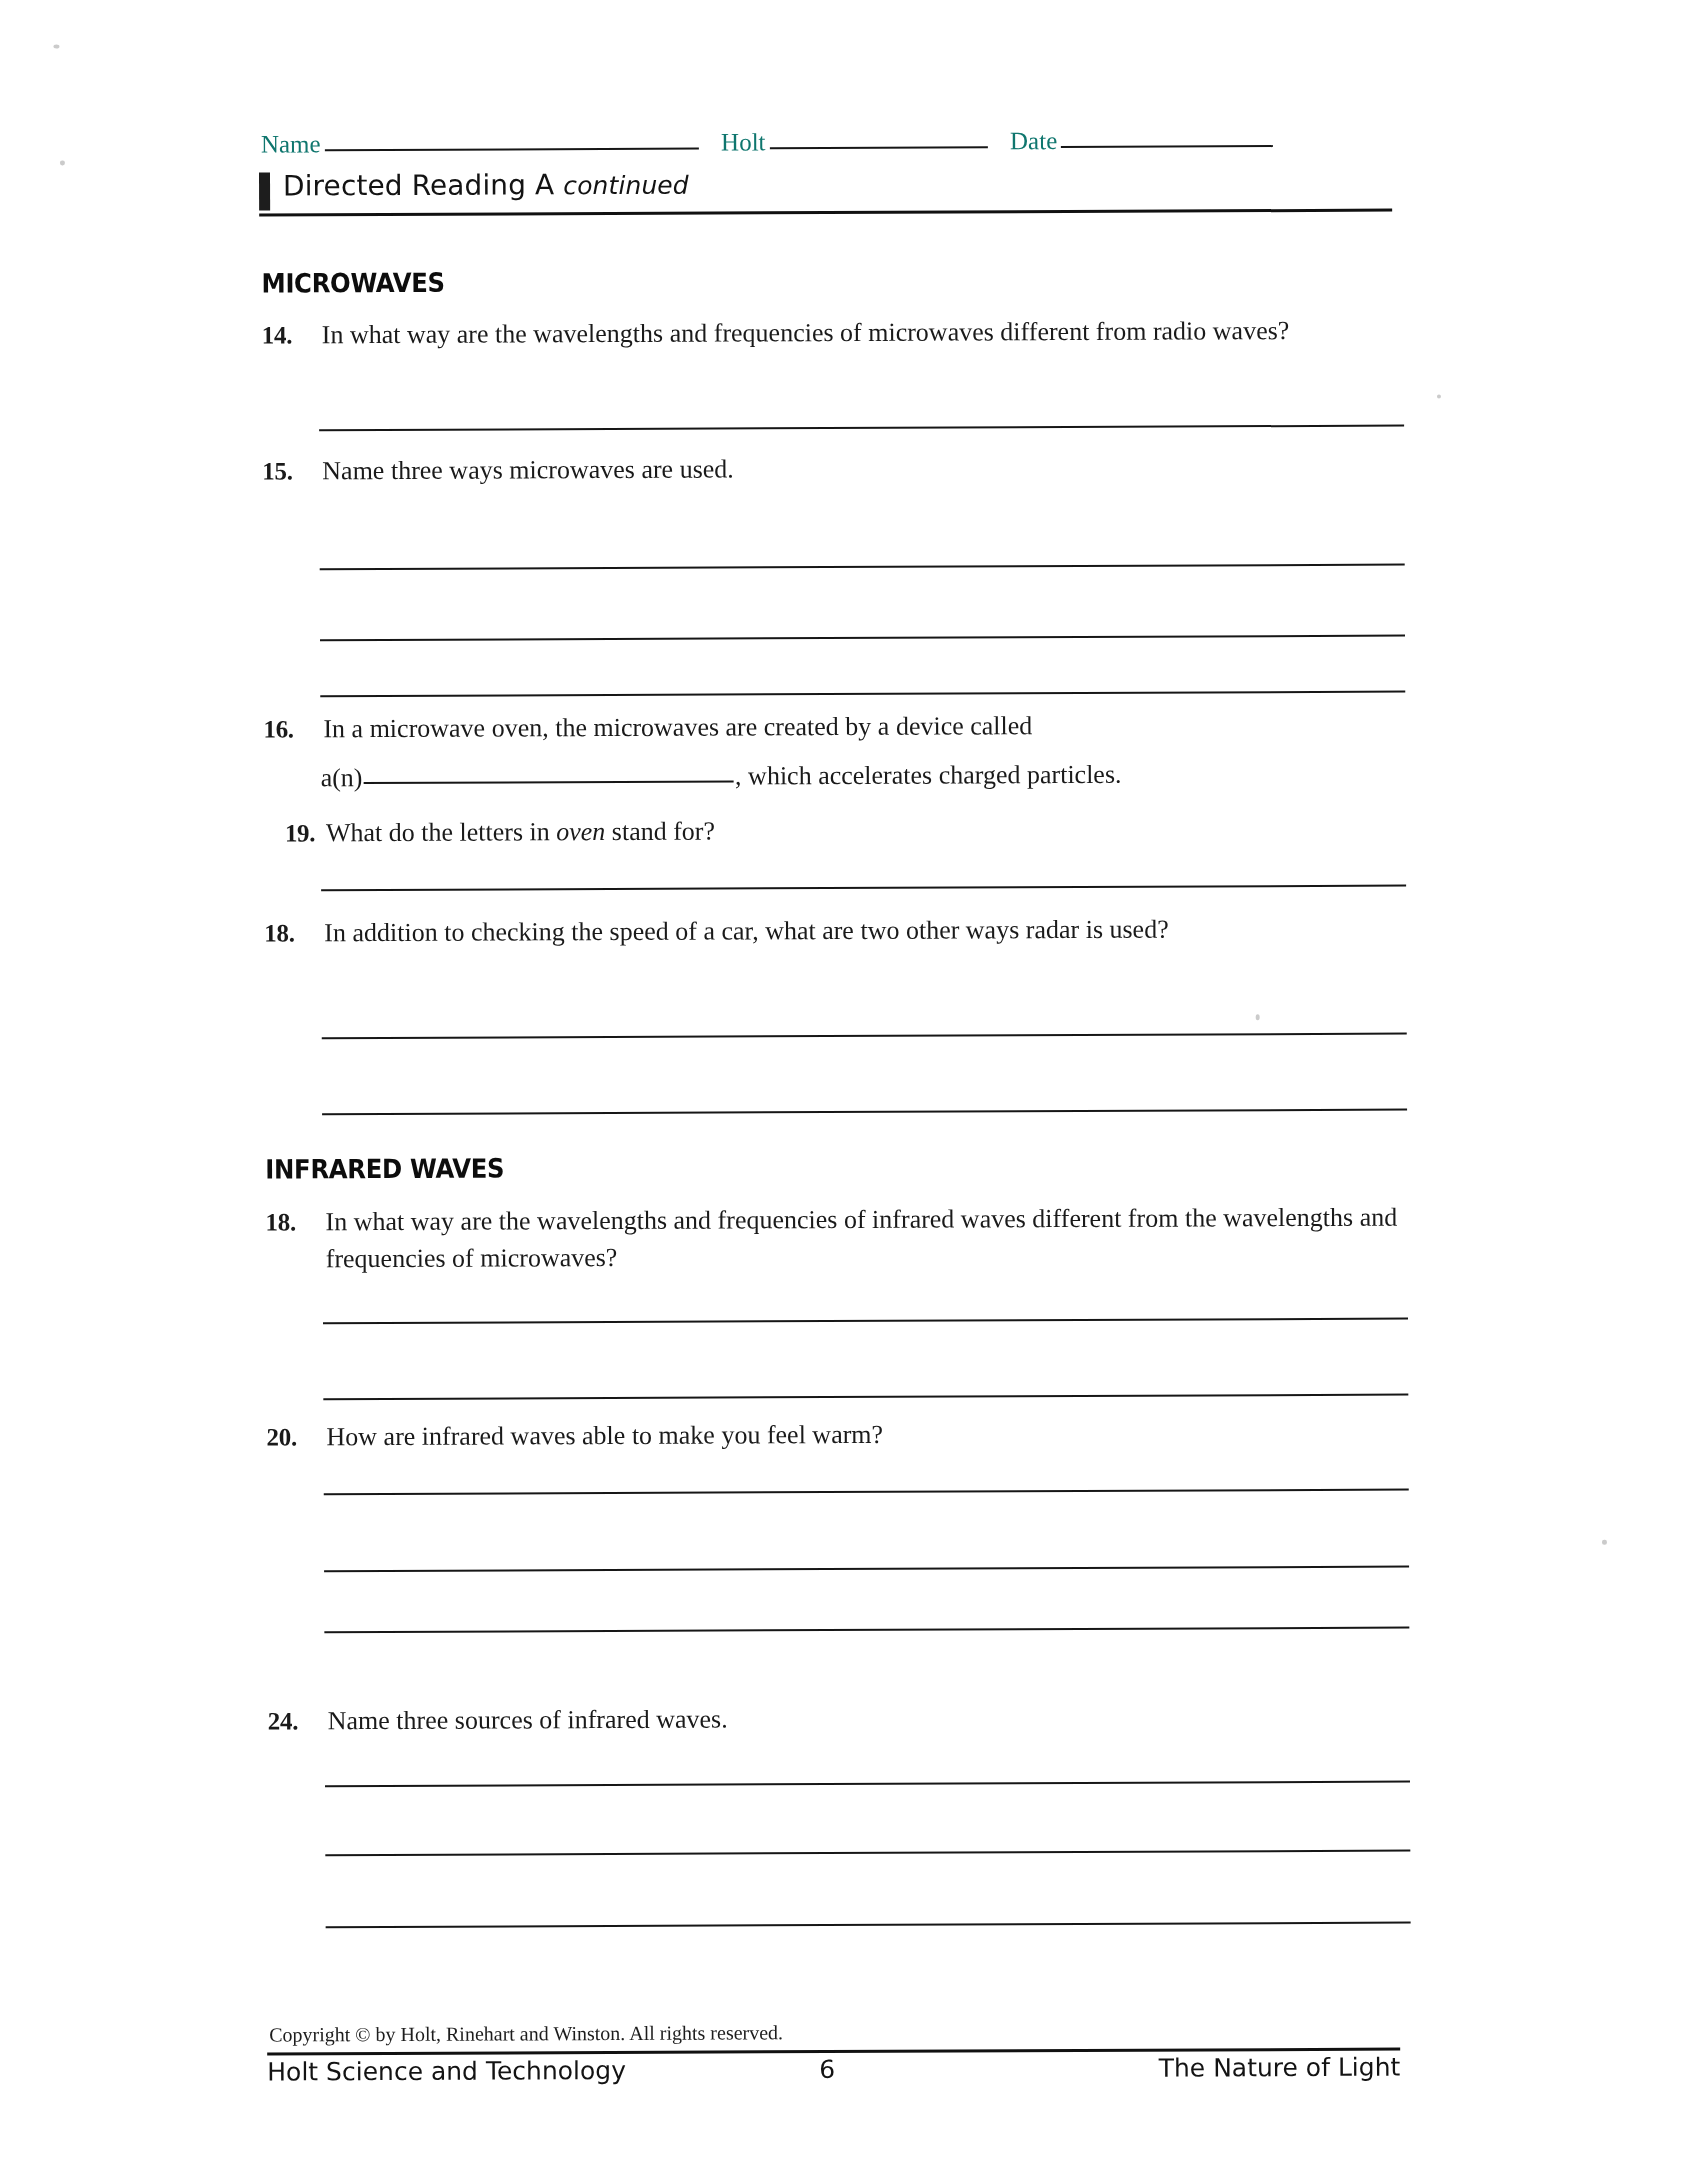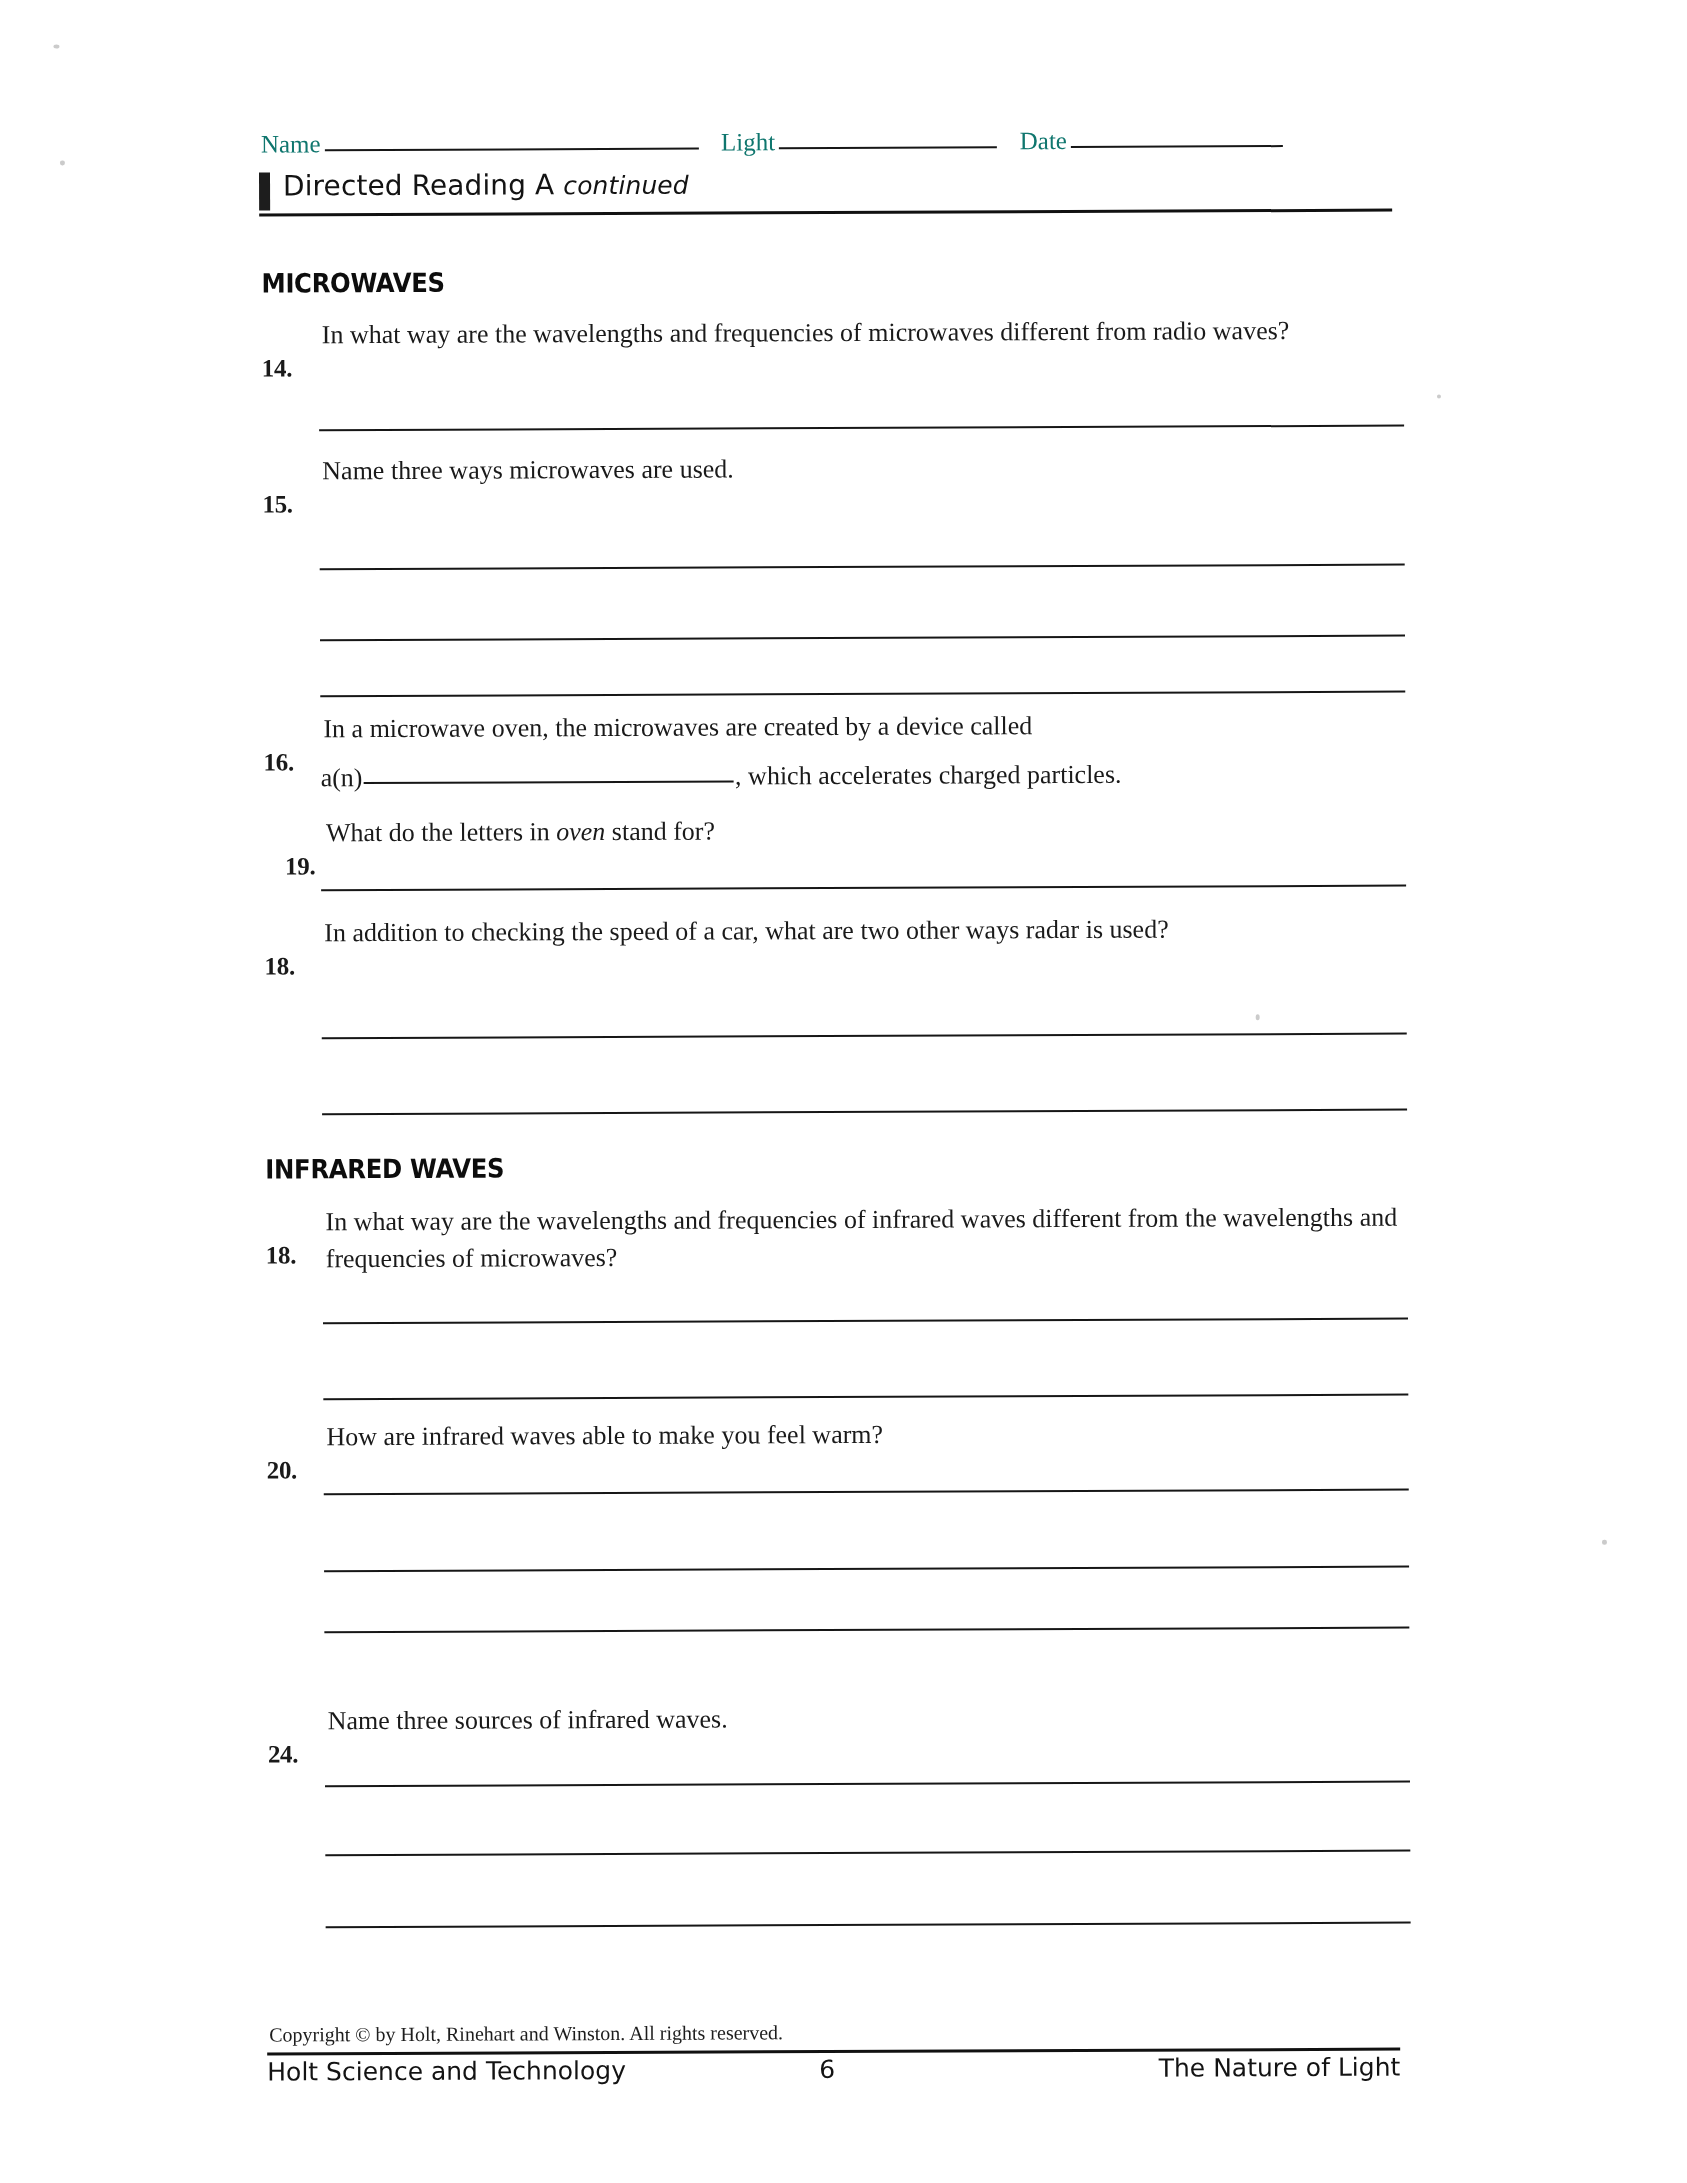--- a/index.html
+++ b/index.html
@@ -69,21 +69,20 @@
   .q{
     position:absolute;
     font-family:"Liberation Serif",serif;
     font-size:26px;color:#1a1a1a;
     line-height:37px;
   }
   .q .num{
     position:absolute;left:0;top:0;
     font-weight:bold;font-size:25px;
     letter-spacing:-0.3px;
-    margin-top:33px;
   }
   .q .body{display:block;}
 
   
   .ans{
     position:absolute;left:322px;width:1085px;height:0;
     border-bottom:2px solid #161616;
   }
 
   
@@ -124,21 +123,21 @@
   <div class="spot" style="left:58px;top:41px;width:6px;height:4px;"></div>
   <div class="spot" style="left:64px;top:157px;width:4.6px;height:4.6px;"></div>
   <div class="spot" style="left:1440px;top:397px;width:4px;height:4px;"></div>
   <div class="spot" style="left:1256px;top:1016px;width:4px;height:6px;"></div>
   <div class="spot" style="left:1600px;top:1543px;width:4.6px;height:4.6px;"></div>
 
   <div id="nameline">
     <span class="fl-label">Name</span>
     <span class="fl-rule" id="rule-name"></span>
     <span class="gap-sm"></span>
-    <span class="fl-label">Light</span>
+    <span class="fl-label">Holt</span>
     <span class="fl-rule" id="rule-class"></span>
     <span class="gap-sm"></span>
     <span class="fl-label">Date</span>
     <span class="fl-rule" id="rule-date"></span>
   </div>
 
   <div id="titleband">
     <div id="title-bar"></div>
     <div id="title-text">
       <span>Directed Reading A</span>

